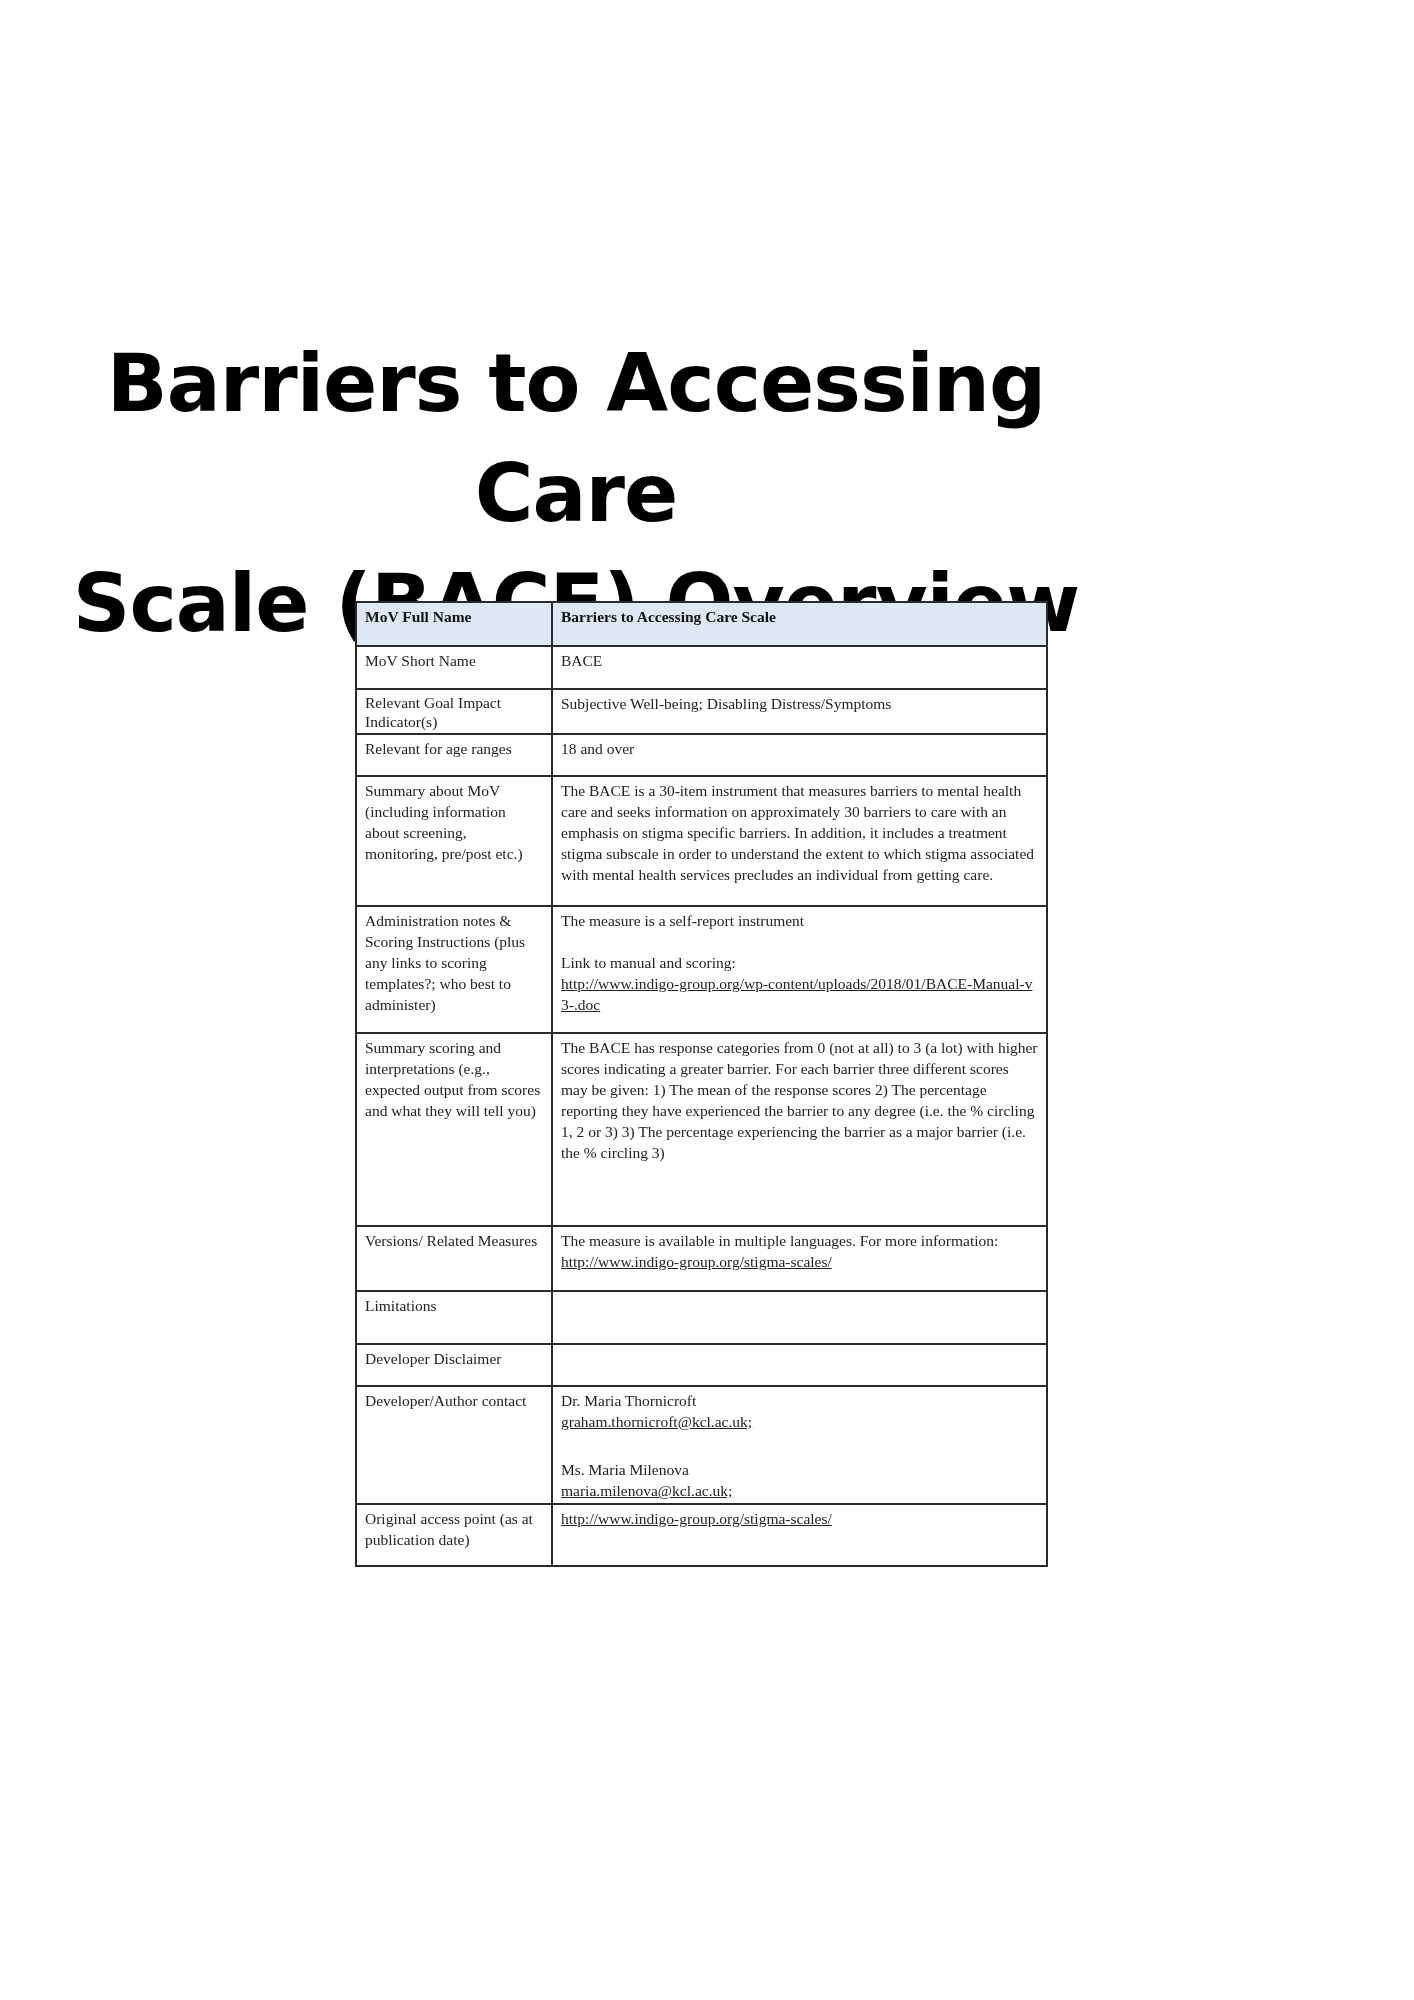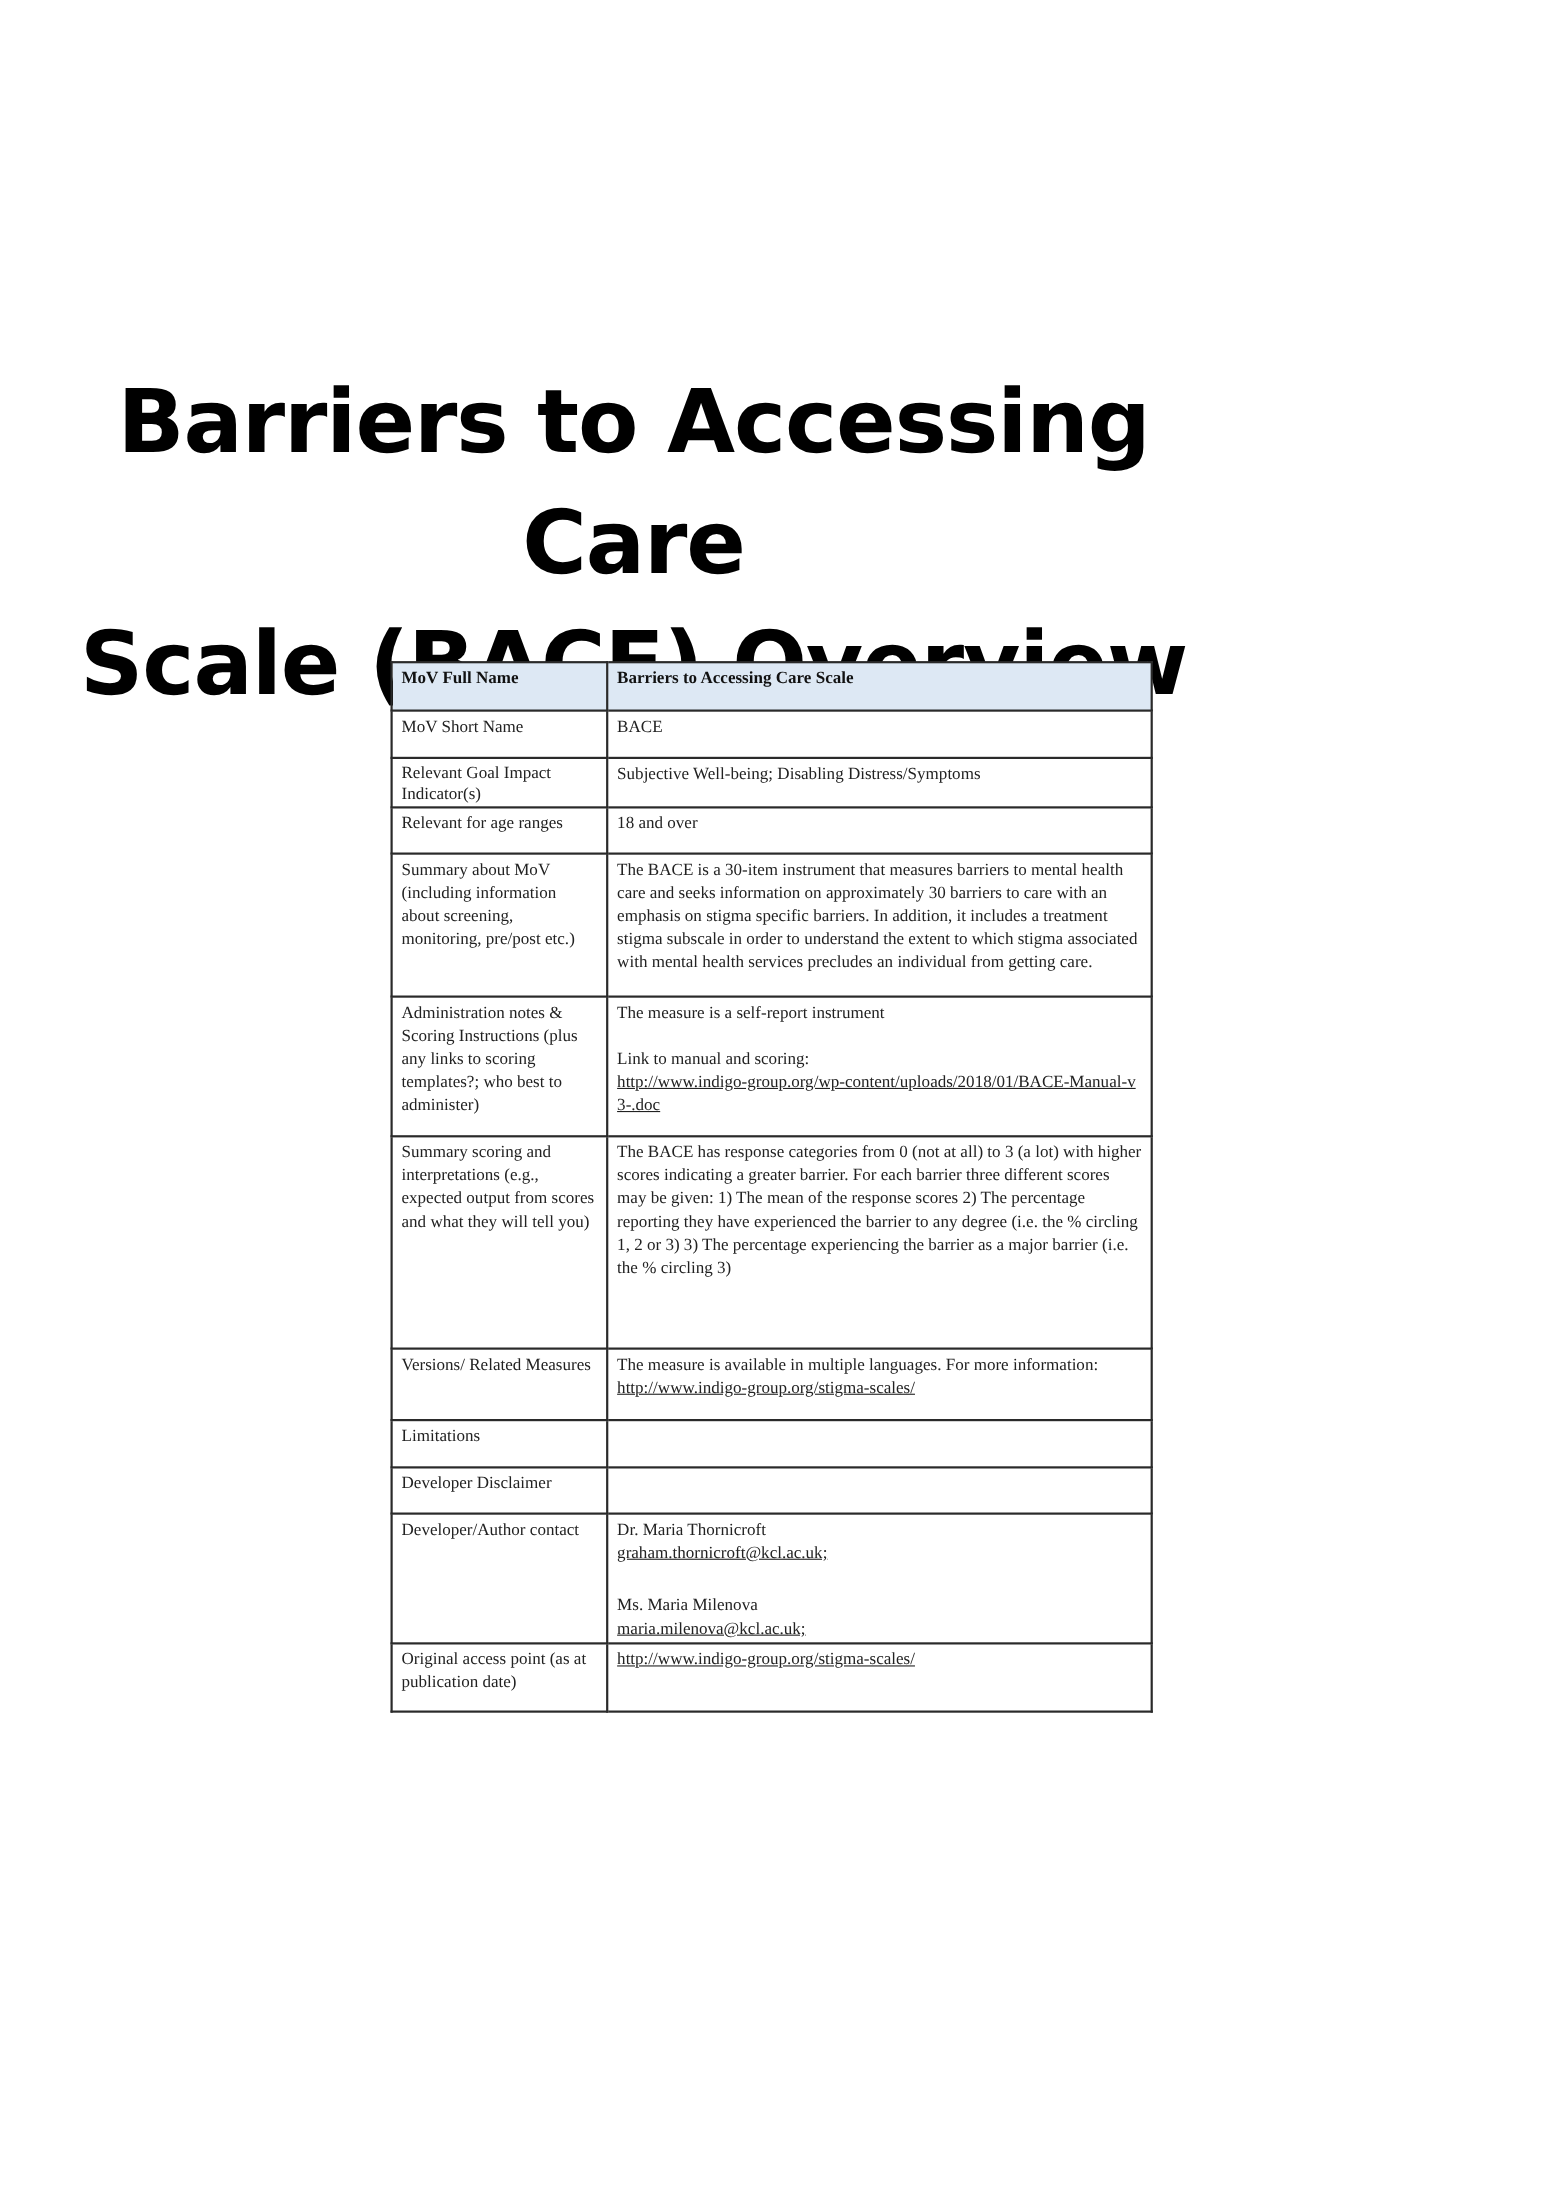--- a/index.html
+++ b/index.html
@@ -72,21 +72,21 @@
     <td>Summary scoring and interpretations (e.g., expected output from scores and what they will tell you)</td>
     <td>The BACE has response categories from 0 (not at all) to 3 (a lot) with higher scores indicating a greater barrier. For each barrier three different scores may be given: 1) The mean of the response scores 2) The percentage reporting they have experienced the barrier to any degree (i.e. the % circling 1, 2 or 3) 3) The percentage experiencing the barrier as a major barrier (i.e. the % circling 3)</td>
   </tr>
   <tr style="height:65px;">
     <td>Versions/ Related Measures</td>
     <td>
       <span>The measure is available in multiple languages. For more information:</span>
       <a class="lnk">http://www.indigo-group.org/stigma-scales/</a>
     </td>
   </tr>
-  <tr style="height:43px;">
+  <tr style="height:53px;">
     <td>Limitations</td>
     <td></td>
   </tr>
   <tr style="height:42px;">
     <td>Developer Disclaimer</td>
     <td></td>
   </tr>
   <tr style="height:110px;font-family:Liberation Serif, serif;">
     <td>Developer/Author contact</td>
     <td>

